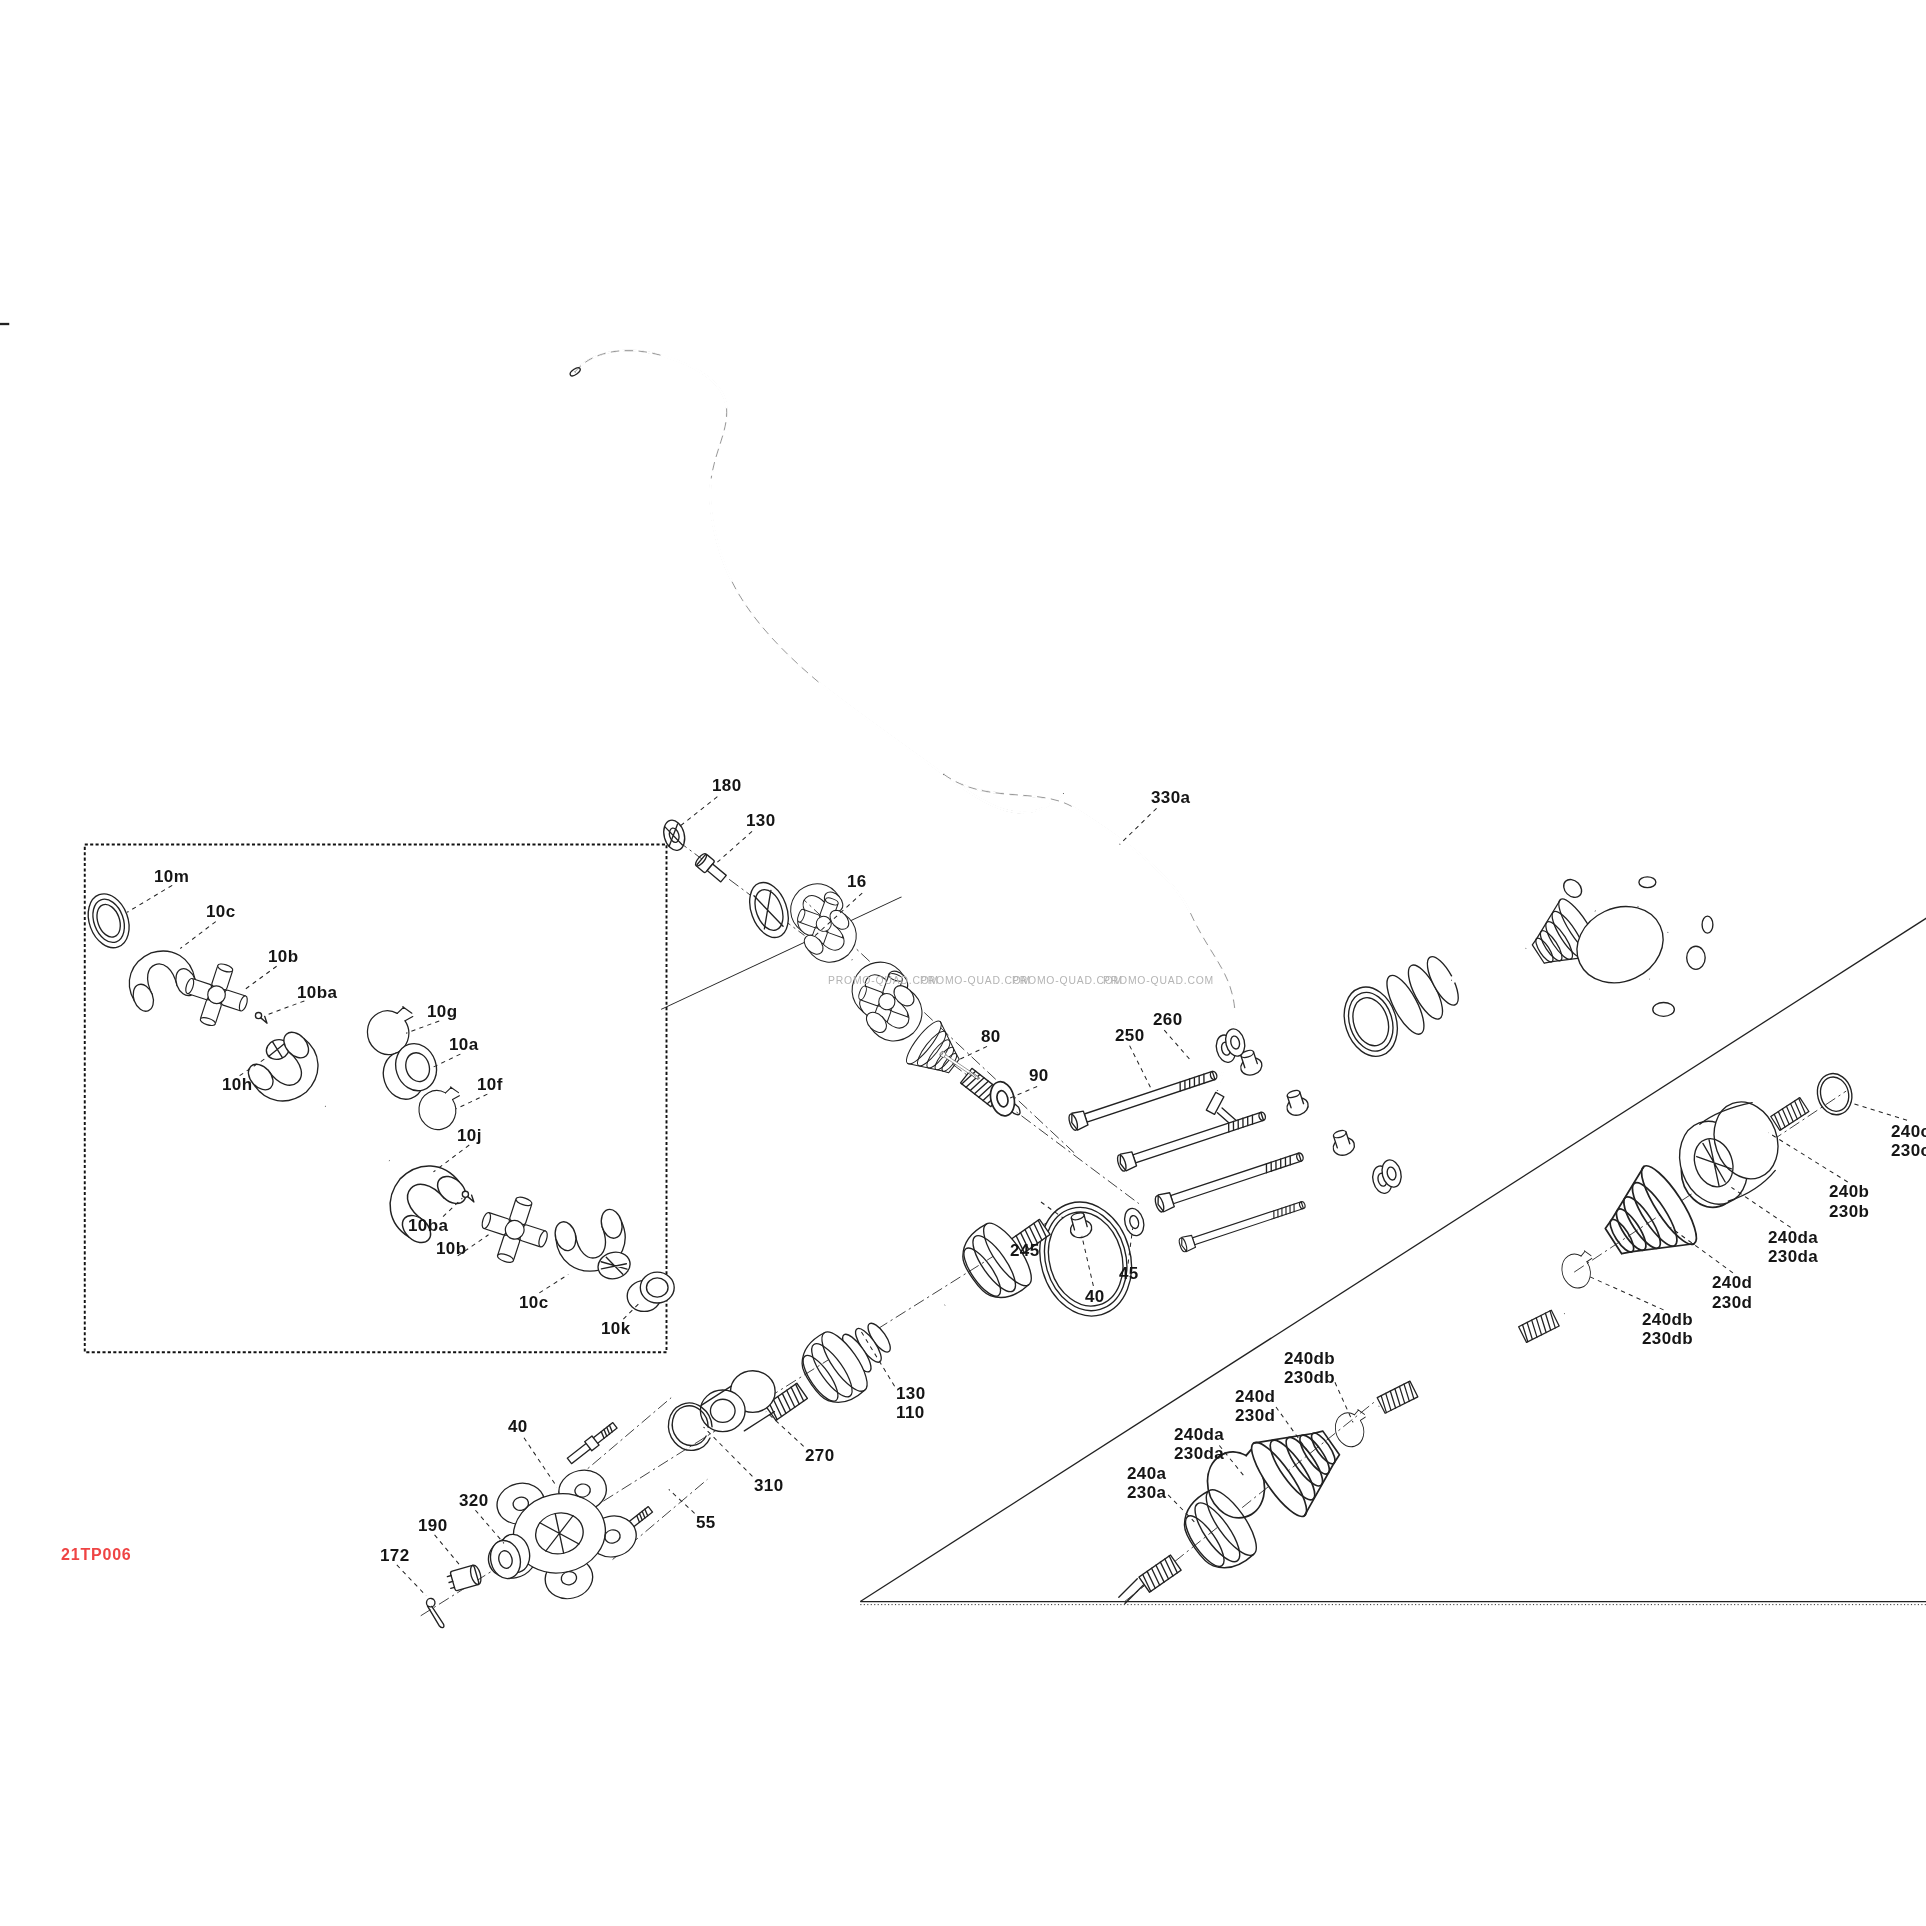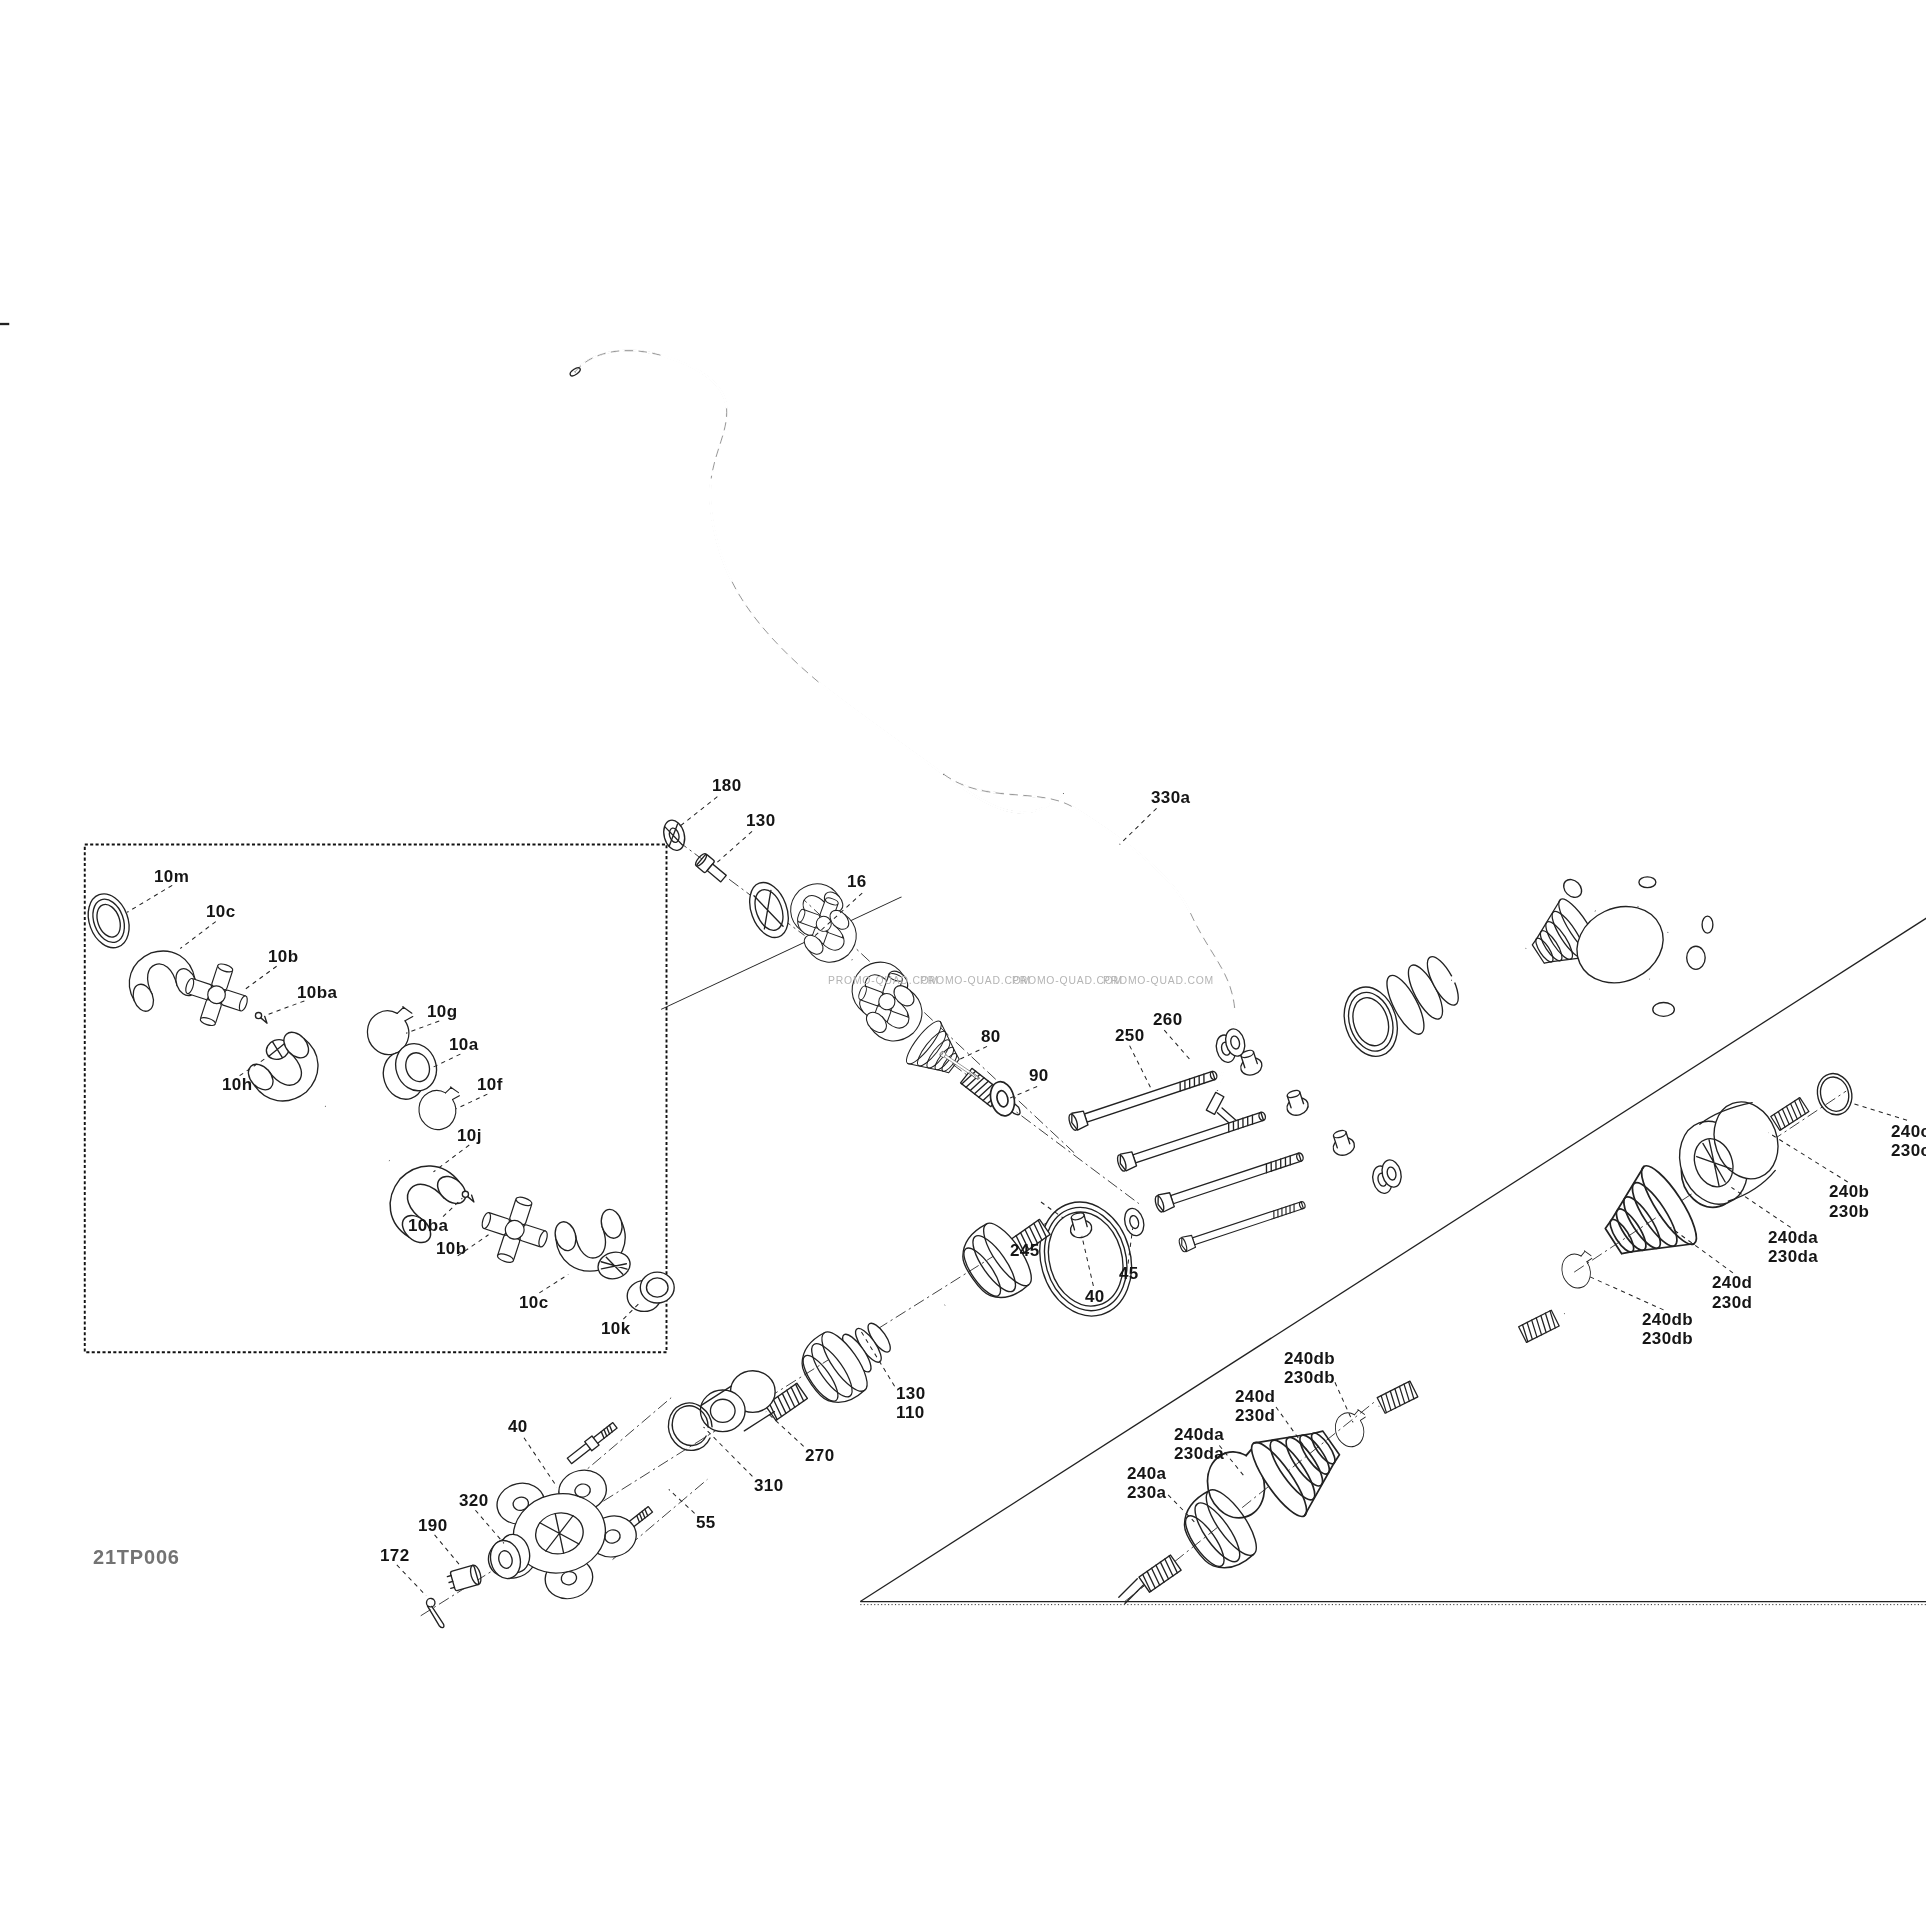--- a/index.html
+++ b/index.html
@@ -10,21 +10,21 @@
   svg .f{fill:#fff;}
   svg .ld{stroke:#222;stroke-width:2.6;stroke-dasharray:11 11;fill:none;}
   svg .cl{stroke:#333;stroke-width:2.4;stroke-dasharray:30 10 6 10;fill:none;}
   svg .box{stroke:#111;stroke-width:5;stroke-dasharray:8 6;fill:none;}
   svg .trih{stroke:#222;stroke-width:3.4;fill:none;}
   svg .trir{stroke:#222;stroke-width:3.6;stroke-dasharray:4 9;fill:none;}
   svg .trib2{stroke:#222;stroke-width:2.4;stroke-dasharray:3 6;fill:none;}
   svg .proj{stroke:#222;stroke-width:2.6;fill:none;}
   .lbl{position:absolute;font-size:17px;font-weight:600;color:#151515;letter-spacing:0.4px;
        white-space:nowrap;line-height:1;}
-  .code{position:absolute;font-size:20px;font-weight:600;color:#737373;letter-spacing:0.8px;margin-left:32px;}
+  .code{position:absolute;font-size:16px;font-weight:600;color:#ef4444;letter-spacing:0.8px;}
   .wm{position:absolute;font-size:10.4px;font-weight:400;color:#b4b4b4;letter-spacing:0.8px;
       white-space:nowrap;}
 </style>
 </head>
 <body>
 
 <div class="stage">
 
 <svg width="1966" height="1966" viewBox="0 0 5103 5103">
   <defs>

